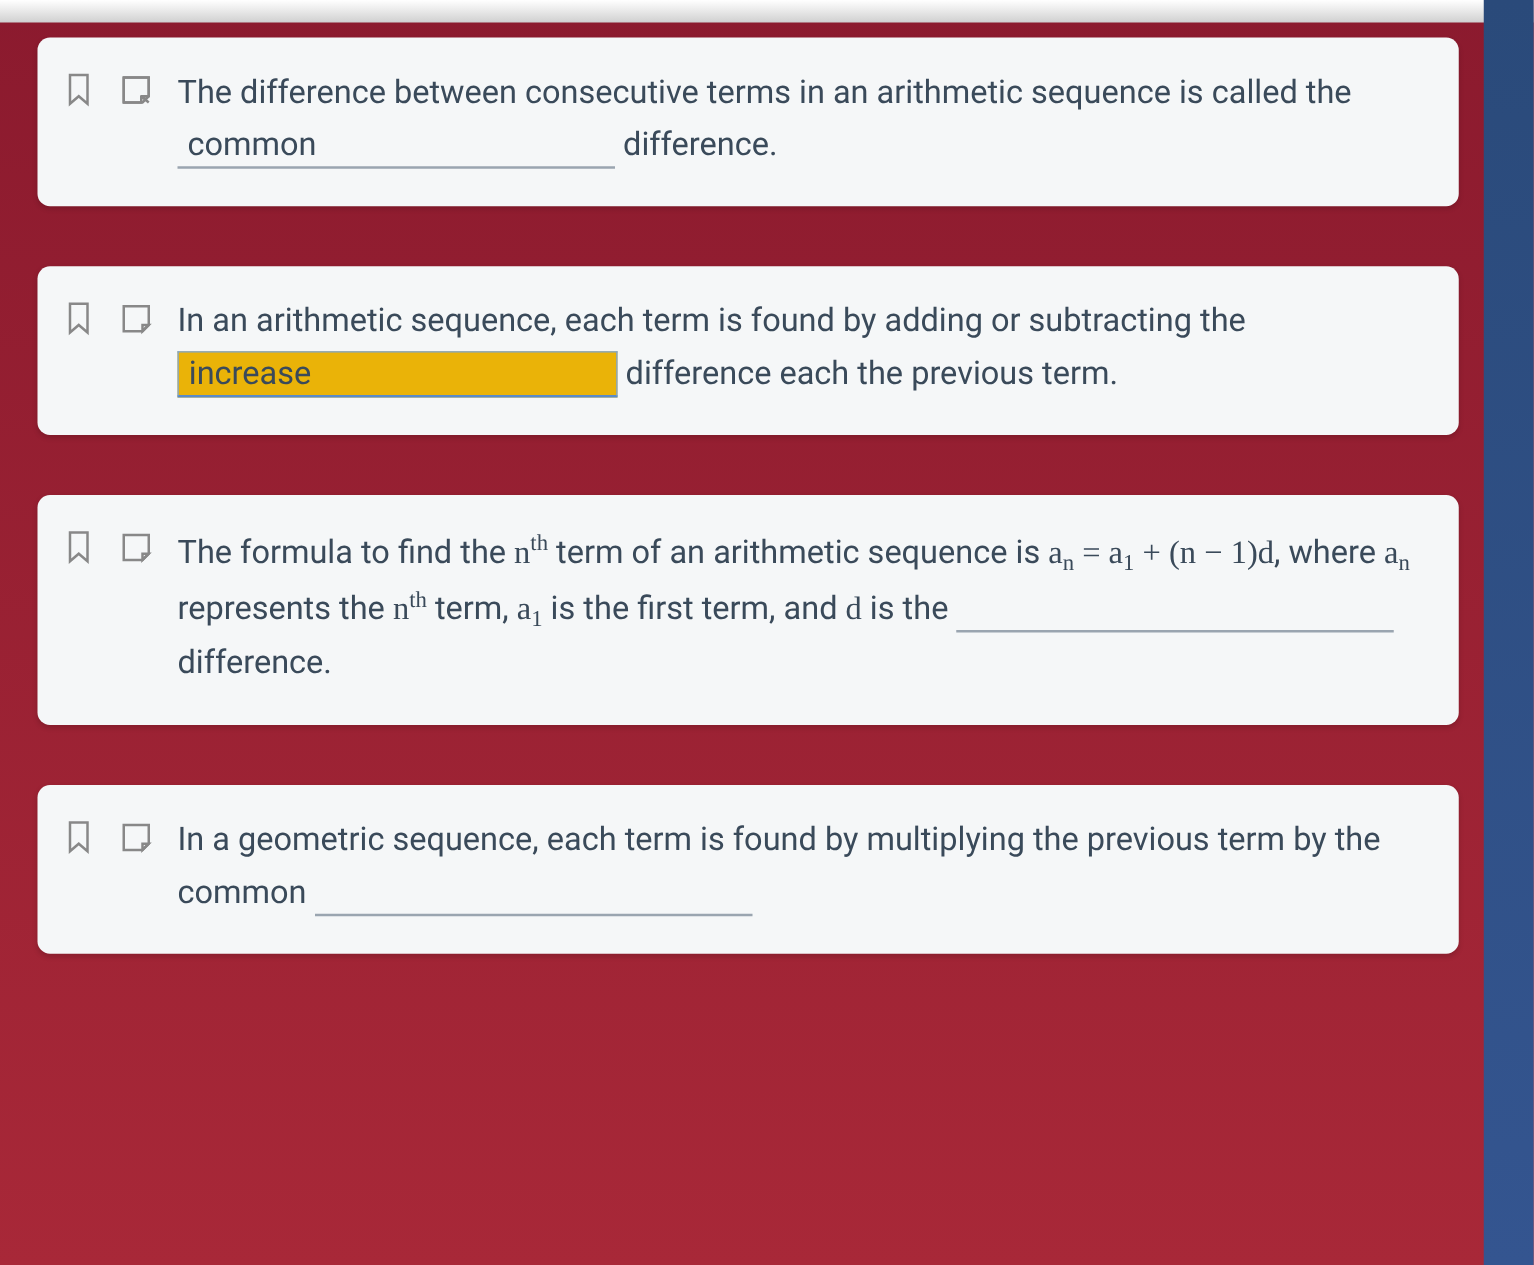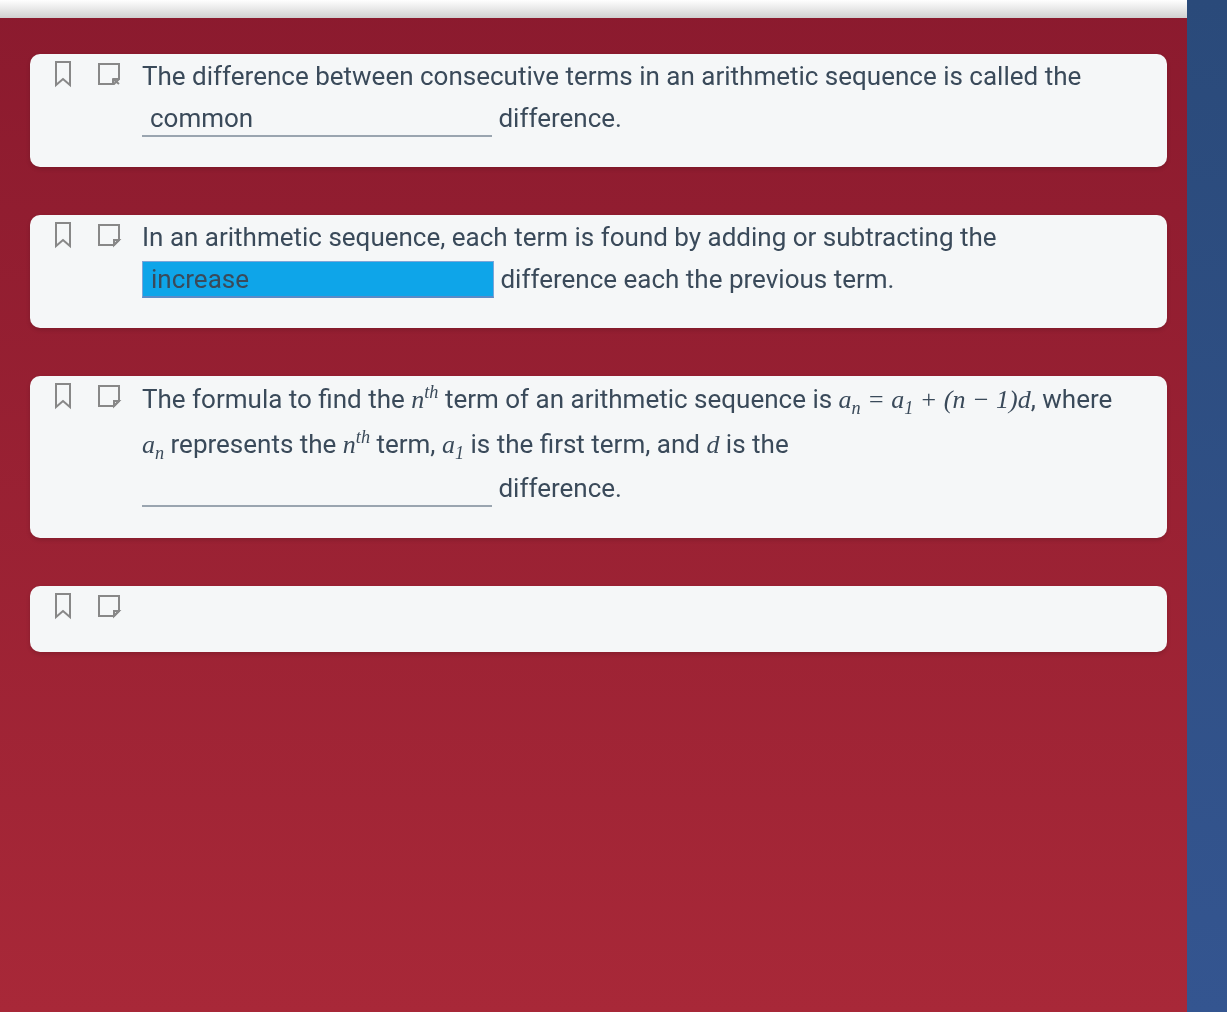--- a/index.html
+++ b/index.html
@@ -26,27 +26,26 @@
       position: absolute;
       top: 0;
       left: 0;
       right: 0;
       height: 18px;
       background: linear-gradient(to bottom, #fff 0%, #e8e8e8 50%, #d0d0d0 100%);
     }
     .card {
       background: #f5f7f8;
       border-radius: 10px;
-      padding: 2px 28px 28px 22px;
+      padding: 24px 28px 28px 22px;
       margin-bottom: 48px;
       display: flex;
       align-items: flex-start;
       gap: 20px;
       box-shadow: 0 2px 4px rgba(0,0,0,0.15);
-      margin-top: 24px;
     }
     .card:first-of-type {
       margin-top: 40px;
     }
     .icon-group {
       display: flex;
       align-items: center;
       gap: 22px;
       flex-shrink: 0;
       padding-top: 4px;
@@ -78,29 +77,28 @@
       border-bottom: 2px solid #9aa5b0;
       background: transparent;
       font-size: 26px;
       font-family: inherit;
       color: #3a4a5a;
       padding: 2px 8px;
       min-width: 280px;
       outline: none;
     }
     .blank-input.highlighted {
-      background: #0ea5e9;
+      background: #eab308;
       border: 1px solid #7ba5d8;
       border-bottom: 2px solid #5a8bc8;
     }
     .blank-input.short {
       min-width: 220px;
     }
     .math {
-      font-style: italic;
       font-family: "Times New Roman", serif;
     }
     sub {
       font-size: 0.7em;
       vertical-align: sub;
     }
     sup {
       font-size: 0.7em;
       vertical-align: super;
     }
@@ -182,13 +180,18 @@
           <path d="M4 2 L18 2 L18 25 L11 19 L4 25 Z"></path>
         </svg>
     </span>
     <span class="note-icon">
       <svg viewBox="0 0 26 26">
           <path d="M3 3 L23 3 L23 18 L18 23 L3 23 Z"></path>
           <path d="M18 18 L23 18 L18 23 Z"></path>
         </svg>
     </span>
   </div>
+  <div class="content">
+    <span>In a geometric sequence, each term is found by multiplying the previous term by the common </span>
+    <input type="text" class="blank-input" value="" style="">
+    <span></span>
+  </div>
 </div>
 
 </body></html>

